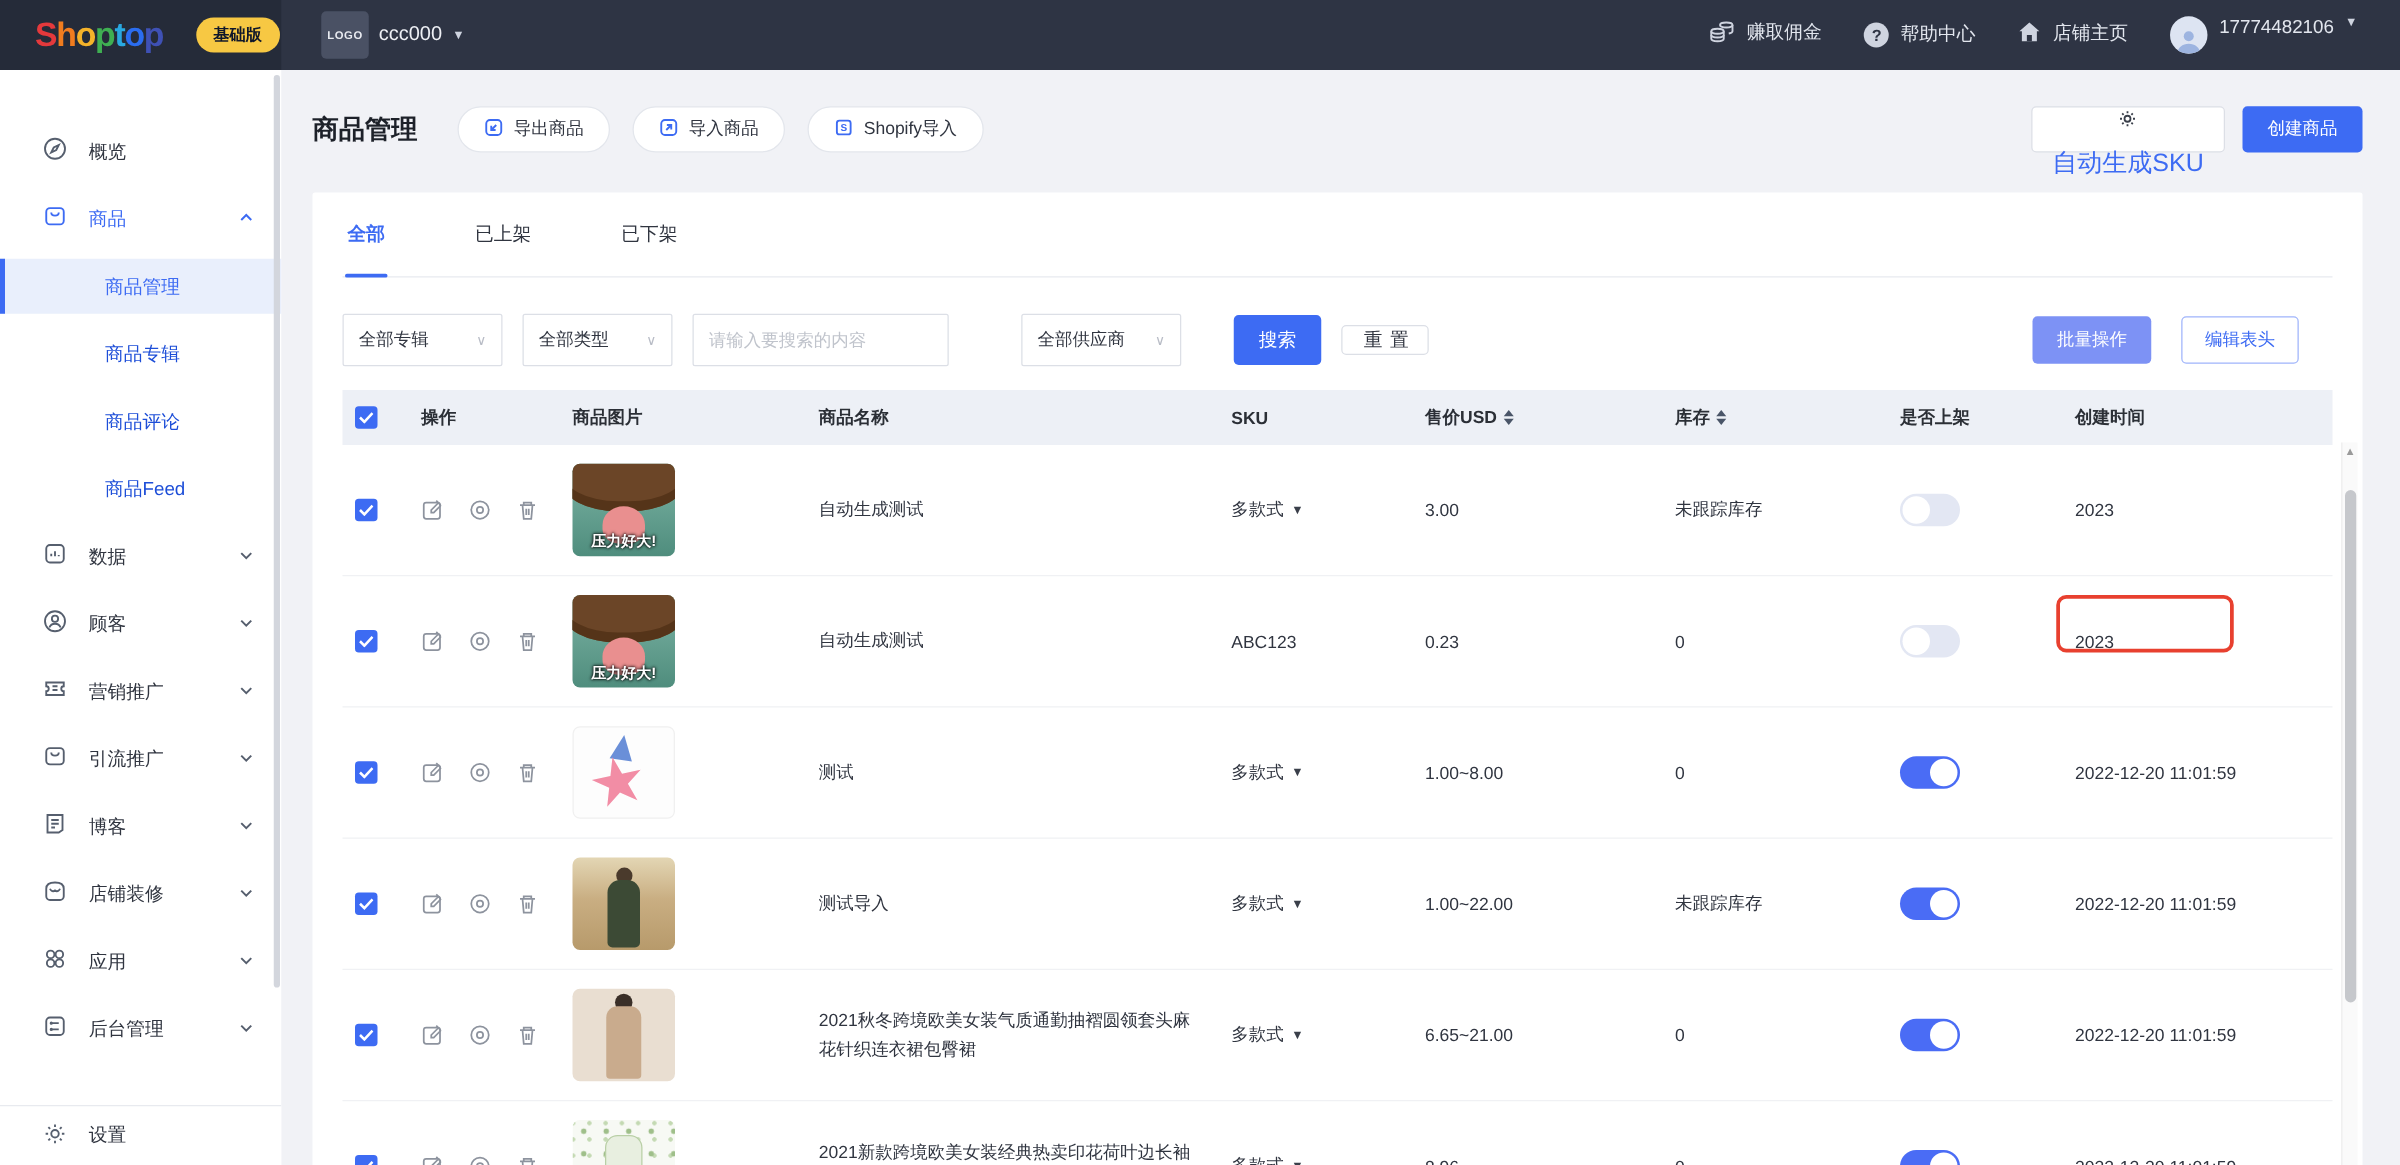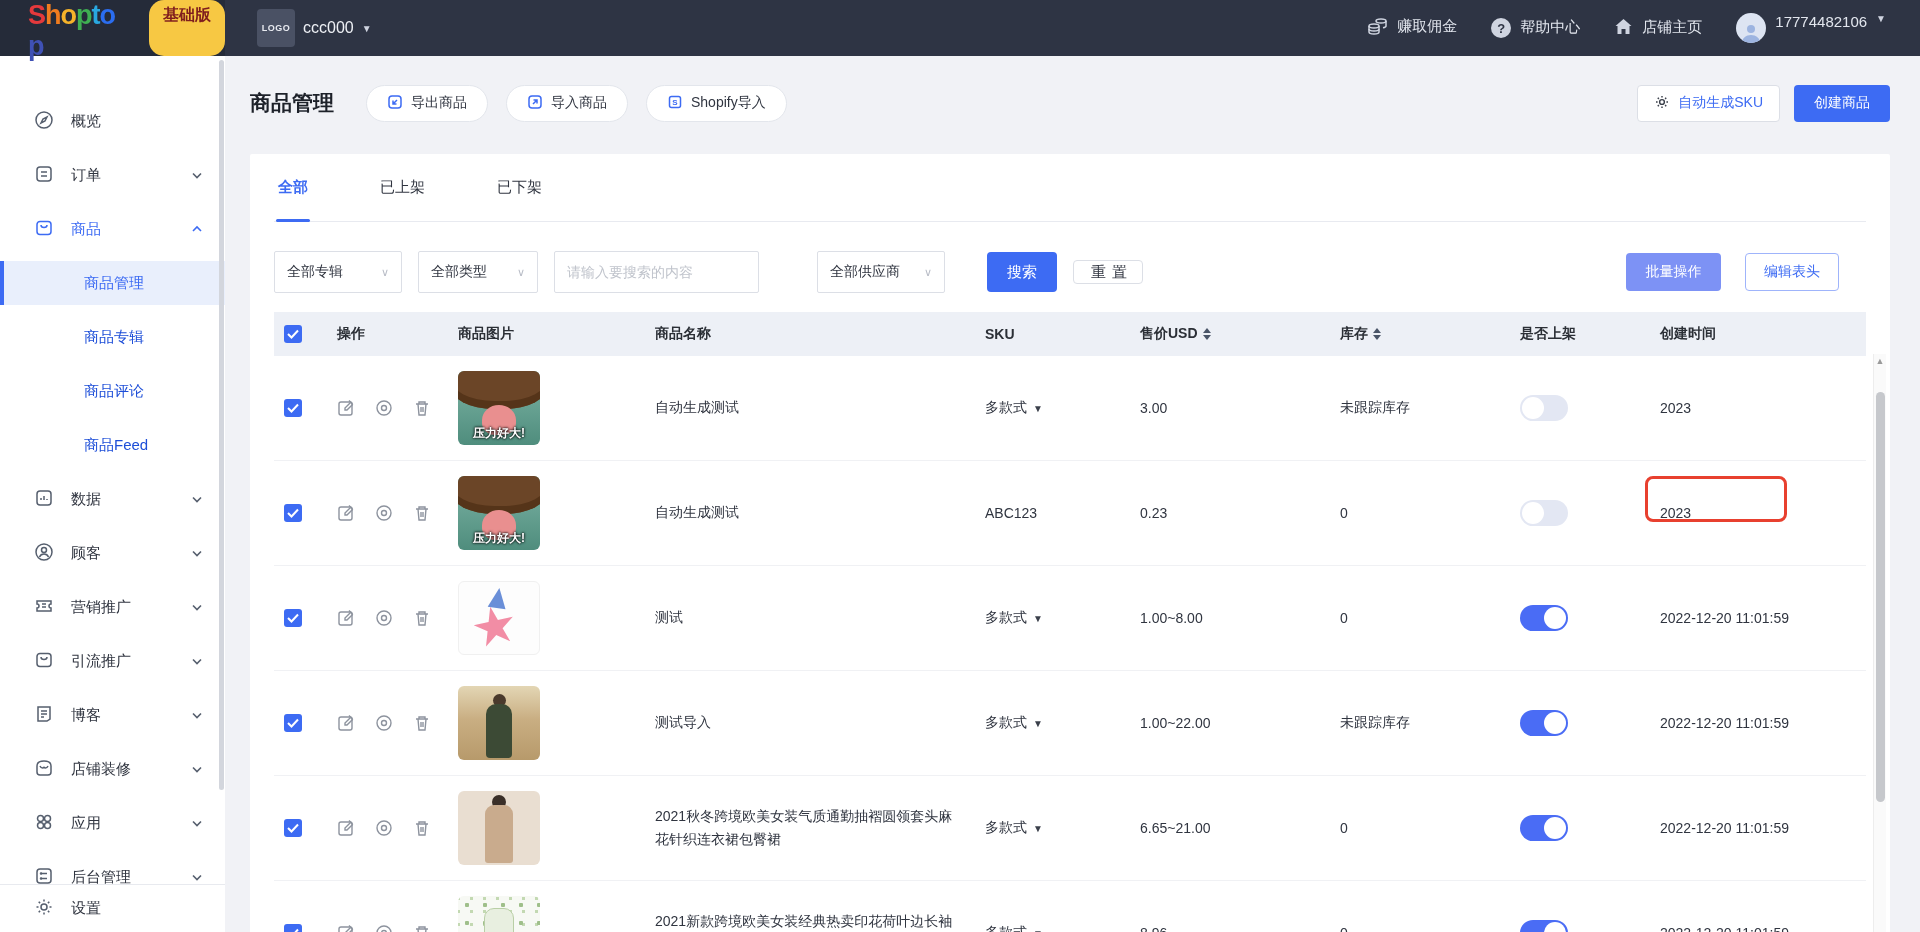--- a/index.html
+++ b/index.html
@@ -1,25 +1,25 @@
 <!DOCTYPE html>
 <html><head>
 <meta charset="utf-8">
 <style>
   * { margin:0; padding:0; box-sizing:border-box; }
   html,body { width:1920px; height:932px; overflow:hidden; }
   body { font-family:"Liberation Sans","DejaVu Sans",sans-serif; background:#f1f2f6; position:relative; color:#303540; }
 
   
   .topbar { position:absolute; top:0; left:0; right:0; height:56px; background:#2e3444; display:flex; align-items:center; z-index:50; }
-  .topbar-left { width:225px; height:56px; background:#252b39; display:flex; padding-left:28px; gap:26px; flex:0 0 auto; }
+  .topbar-left { width:225px; height:56px; background:#252b39; display:flex; align-items:center; padding-left:28px; gap:26px; flex:0 0 auto; }
   .logo-word { font-size:27px; font-weight:800; letter-spacing:-1px; }
   .logo-word span { display:inline-block; }
   .l0{color:#e4393c}.l1{color:#f07c1f}.l2{color:#f5b32a}.l3{color:#3faf52}.l4{color:#29a8e0}.l5{color:#2b6df0}.l6{color:#3f51b5}
-  .plan-badge { background:#f7c843; color:#7f1d1d; font-size:16px; font-weight:700; padding:5px 14px; border-radius:15px; white-space:nowrap; }
+  .plan-badge { background:#f7c843; color:#0f172a; font-size:13px; font-weight:700; padding:5px 14px; border-radius:15px; white-space:nowrap; }
   .store-area { display:flex; align-items:center; gap:8px; padding-left:32px; }
   .store-logo { width:38px; height:38px; background:#4a5164; border-radius:4px; color:#e8eaf0; font-size:9px; font-weight:800; display:flex; align-items:center; justify-content:center; letter-spacing:.5px; }
   .store-name { color:#eef0f5; font-size:16px; }
   .caret-down { font-size:10px; color:#cfd4e0; }
   .topbar-right { margin-left:auto; display:flex; align-items:center; gap:34px; padding-right:34px; }
   .top-link { display:flex; gap:9px; color:#e2e6ee; font-size:15px; cursor:pointer; }
   .q-circle { width:20px; height:20px; border-radius:50%; background:#cfd4e0; color:#2e3444; font-size:13px; font-weight:800; display:flex; align-items:center; justify-content:center; }
   .avatar { width:30px; height:30px; border-radius:50%; background:#dde4f2; display:flex; align-items:flex-end; justify-content:center; overflow:hidden; }
 
   
@@ -36,21 +36,21 @@
   .side-footer { position:absolute; left:0; right:0; bottom:0; height:48px; border-top:1px solid #e8eaef; background:#fff; display:flex; align-items:center; padding-left:34px; gap:17px; font-size:15px; cursor:pointer; }
   .side-footer svg { color:#565f6e; }
 
   
   .main { position:absolute; left:225px; top:56px; right:0; bottom:0; background:#f1f2f6; overflow:hidden; }
   .page-header { position:absolute; top:28px; left:25px; right:30px; height:38px; display:flex; align-items:center; }
   .page-title { font-size:21px; font-weight:700; color:#1d2129; margin-right:32px; }
   .pill-btn { height:37px; background:#fff; border:1px solid #e3e6ec; border-radius:19px; display:flex; align-items:center; gap:8px; padding:0 20px; font-size:14px; color:#303540; margin-right:18px; cursor:pointer; }
   .pill-btn svg { color:#3d6bf3; }
   .hdr-right { margin-left:auto; display:flex; gap:14px; }
-  .btn-outline-sku { height:37px; background:#fff; border:1px solid #dcdfe6; border-radius:4px; display:flex; align-items:center; gap:8px; padding:0 16px; font-size:14px; color:#3d6bf3; cursor:pointer; }
+  .btn-outline-sku { height:37px; background:#fff; border:1px solid #dcdfe6; border-radius:4px; display:flex; align-items:center; gap:8px; padding:0 16px; font-size:20px; color:#3d6bf3; cursor:pointer;flex-direction:column; }
   .btn-outline-sku svg { color:#3a3f4a; }
   .btn-primary { height:37px; background:#3d6bf3; border:none; border-radius:4px; color:#fff; font-size:14px; padding:0 20px; cursor:pointer; }
 
   
   .card { position:absolute; left:25px; right:30px; top:98px; height:840px; background:#fff; border-radius:2px; padding:0 24px; }
   .tabs { height:68px; border-bottom:1px solid #e8eaf0; display:flex; align-items:center; gap:72px; padding:0 4px; }
   .tab { font-size:15px; color:#303540; cursor:pointer; position:relative; height:100%; display:flex; align-items:center; }
   .tab.active { color:#3d6bf3; font-weight:700; }
   .tab.active::after { content:""; position:absolute; bottom:-1px; left:50%; transform:translateX(-50%); width:34px; height:3px; background:#3d6bf3; border-radius:2px; }
 
@@ -171,30 +171,20 @@
 
 <div class="sidebar">
   <div class="nav">
     <div class="nav-item">
       <span><svg width="20" height="20" viewBox="0 0 20 20" fill="none" stroke="currentColor" stroke-width="1.5">
             <circle cx="10" cy="10" r="8"></circle>
             <path d="M13 7 11 11 7 13 9 9z"></path>
           </svg></span>
       <span>概览</span>
     </div>
-    <div class="nav-item">
-      <span><svg width="20" height="20" viewBox="0 0 20 20" fill="none" stroke="currentColor" stroke-width="1.5">
-            <rect x="3" y="3" width="14" height="14" rx="3"></rect>
-            <path d="M7 8h6M7 12h6"></path>
-          </svg></span>
-      <span>订单</span>
-      <span class="chev"><svg width="12" height="12" viewBox="0 0 12 12" fill="none" stroke="currentColor" stroke-width="1.6">
-            <polyline points="2,4.5 6,8.5 10,4.5"></polyline>
-          </svg></span>
-    </div>
     <div class="nav-item active-parent">
       <span><svg width="20" height="20" viewBox="0 0 20 20" fill="none" stroke="currentColor" stroke-width="1.5">
             <rect x="3" y="3.5" width="14" height="13" rx="3"></rect>
             <path d="M7 7c0 1.6 1.3 2.5 3 2.5S13 8.6 13 7"></path>
           </svg></span>
       <span>商品</span>
       <span class="chev"><svg width="12" height="12" viewBox="0 0 12 12" fill="none" stroke="currentColor" stroke-width="1.6">
             <polyline points="2,8 6,4 10,8"></polyline>
           </svg></span>
     </div>

